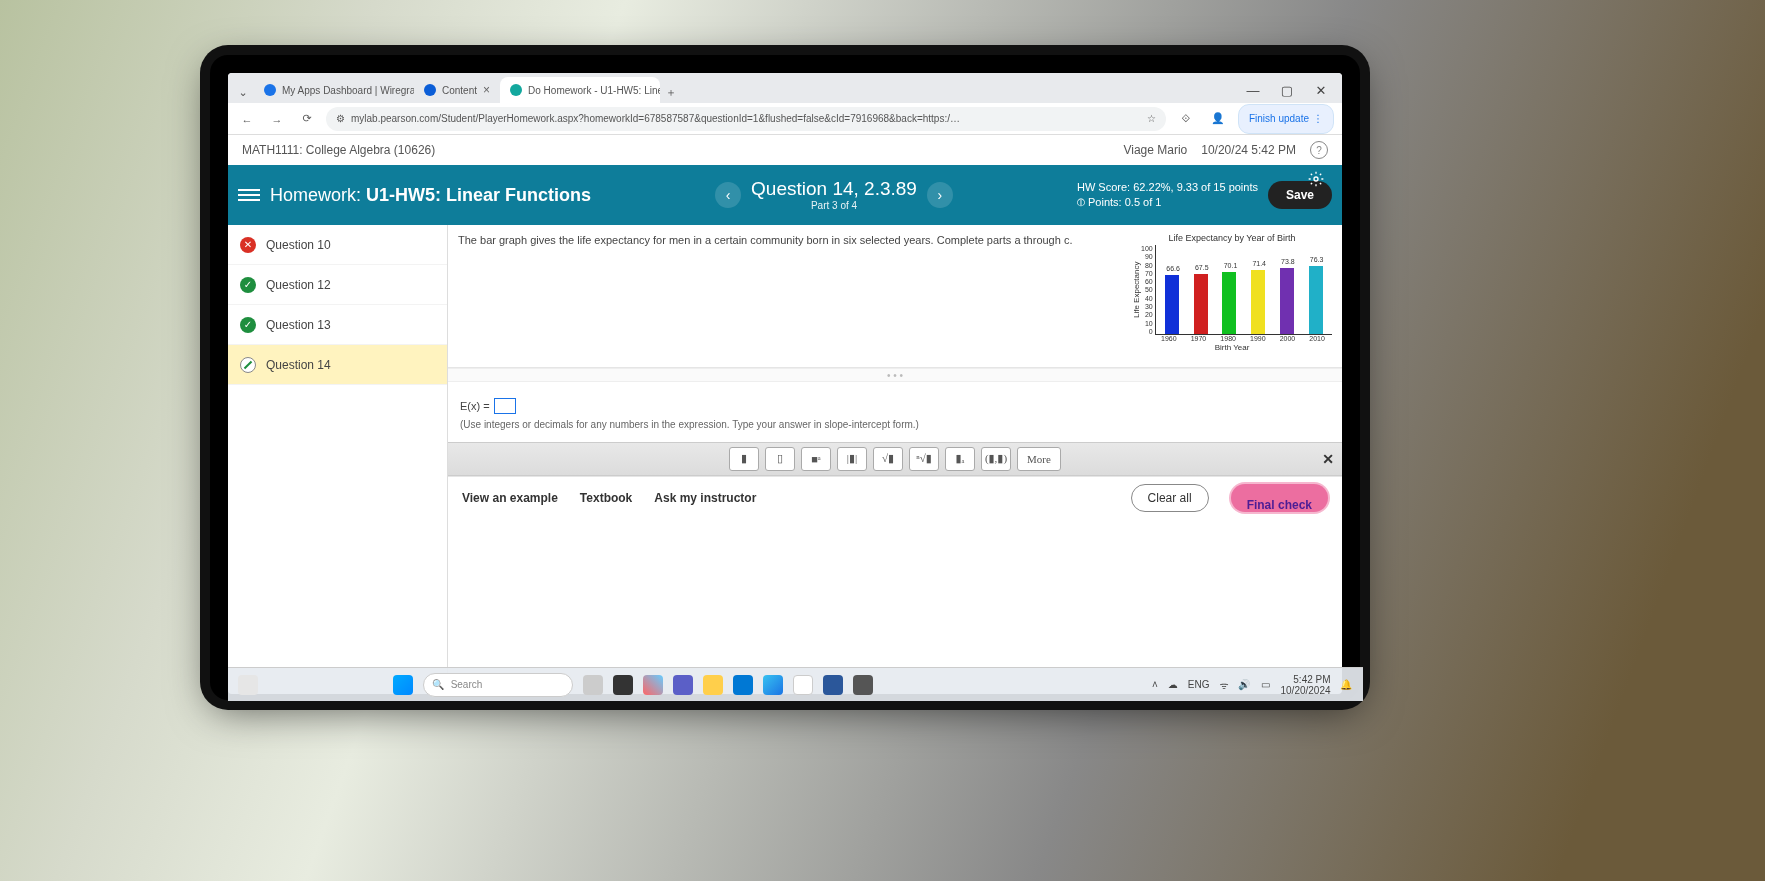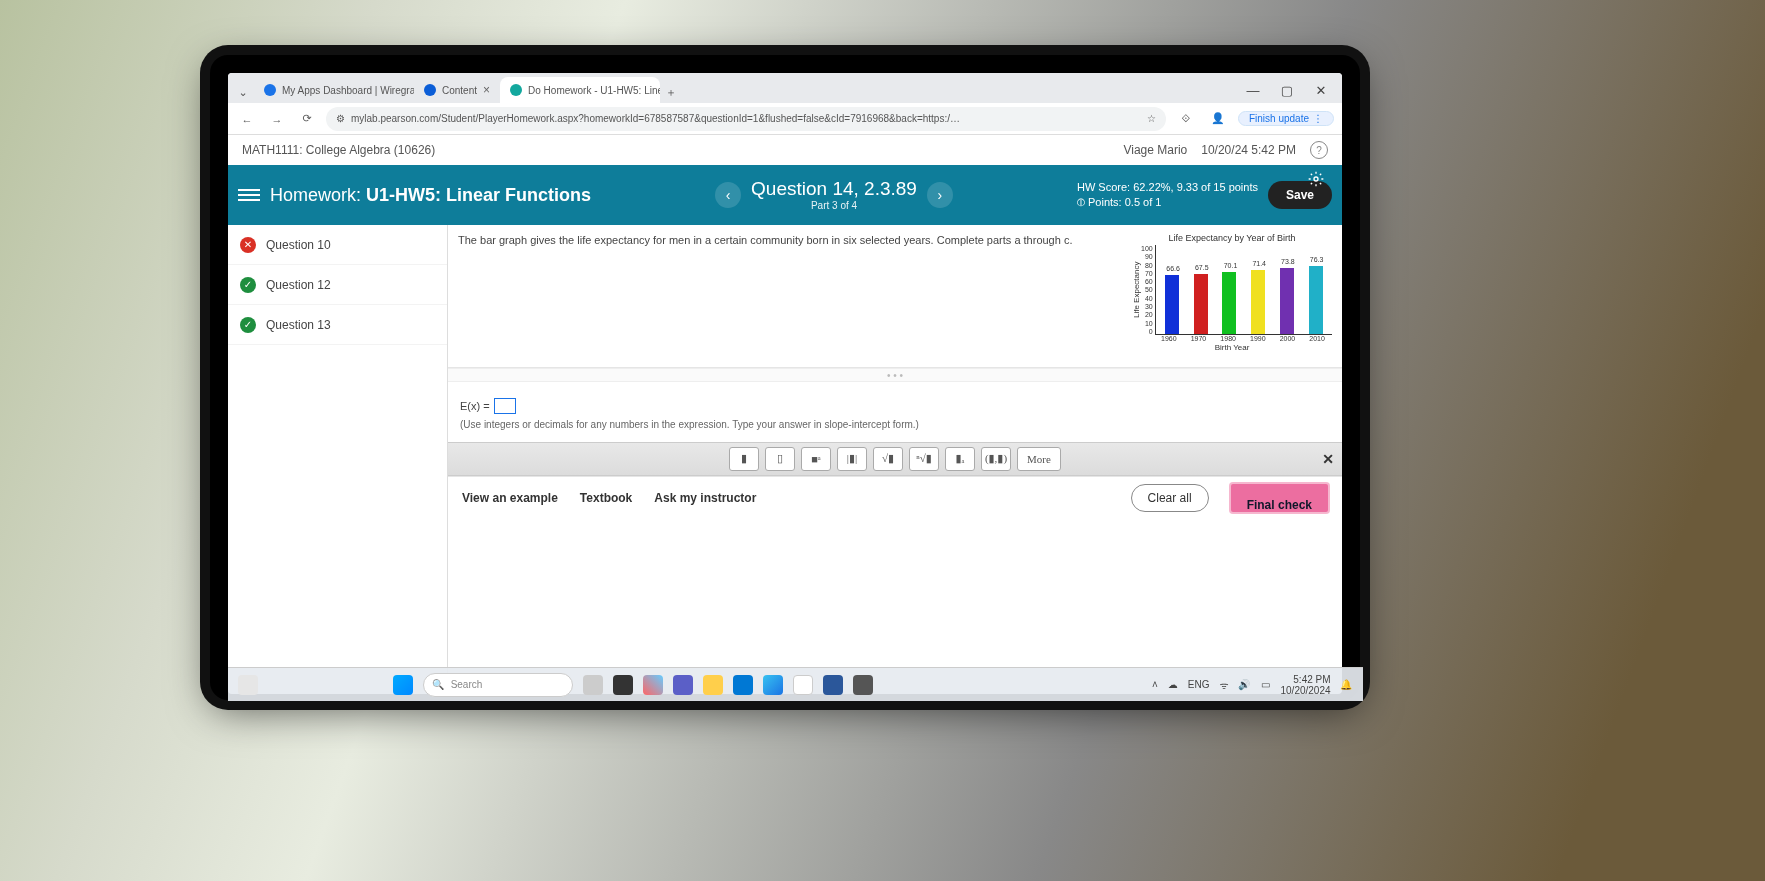--- a/index.html
+++ b/index.html
@@ -11,21 +11,21 @@
   .titlebar { height:30px; background:#e8eaed; display:flex; align-items:flex-end; padding:0 4px; }
   .tab { display:flex; align-items:center; gap:6px; height:26px; padding:0 10px; border-radius:8px 8px 0 0; max-width:160px; font-size:10px; color:#555; white-space:nowrap; overflow:hidden; }
   .tab.active { background:#fff; }
   .tab .fav { width:12px; height:12px; border-radius:50%; flex:none; }
   .tab .closex { margin-left:auto; color:#666; font-size:12px; cursor:pointer; }
   .wincontrols { margin-left:auto; display:flex; }
   .wincontrols div { width:34px; height:26px; display:flex; align-items:center; justify-content:center; color:#444; font-size:13px; }
   .addrrow { height:32px; background:#fff; border-bottom:1px solid #ddd; display:flex; align-items:center; gap:8px; padding:0 8px; }
   .navbtn { width:22px; height:22px; display:flex; align-items:center; justify-content:center; color:#555; border-radius:50%; }
   .addrbar { flex:1; height:24px; background:#f1f3f4; border-radius:12px; display:flex; align-items:center; padding:0 10px; font-size:10px; color:#555; overflow:hidden; white-space:nowrap; }
-  .pill { height:15px; border:1px solid #cfe3f7; background:#e8f0fe; color:#1a73e8; border-radius:11px; padding:0 10px; display:flex; align-items:center; font-size:10px; gap:4px;}
+  .pill { height:30px; border:1px solid #cfe3f7; background:#e8f0fe; color:#1a73e8; border-radius:11px; padding:0 10px; display:flex; align-items:center; font-size:10px; gap:4px;}
   .iconbtn { width:24px; height:24px; display:flex; align-items:center; justify-content:center; color:#555; }
   
   .courserow { height:30px; display:flex; align-items:center; padding:0 14px; color:#555; font-size:12px; gap:14px;}
   .courserow .spacer{flex:1}
   .helpcircle{width:18px;height:18px;border:1.5px solid #888;border-radius:50%;display:flex;align-items:center;justify-content:center;font-size:10px;color:#888}
   .bluehdr { height:60px; background:#0e7d9a; color:#fff; display:flex; align-items:center; padding:0 10px; gap:10px; position:relative;}
   .hamb{width:22px;display:flex;flex-direction:column;gap:3px}
   .hamb span{height:2px;background:#fff}
   .hwlabel{font-size:18px}
   .hwname{font-weight:bold}
@@ -68,21 +68,21 @@
   .ansbox{width:22px;height:16px;border:1.5px solid #1a73e8;background:#fff}
   .hint{font-size:10px;color:#666;margin-top:2px}
   .toolrow{height:34px;background:linear-gradient(#e8e8e8,#dcdcdc);border-top:1px solid #ccc;border-bottom:1px solid #ccc;display:flex;align-items:center;justify-content:center;gap:6px;position:relative}
   .mtool{width:30px;height:24px;background:#fff;border:1px solid #aaa;border-radius:3px;display:flex;align-items:center;justify-content:center;font-size:11px;color:#555;font-family:serif}
   .more{width:44px}
   .closetool{position:absolute;right:8px;font-weight:bold;color:#333;font-size:14px}
   .footer{height:44px;display:flex;align-items:center;padding:0 14px;gap:22px;border-top:1px solid #e5e5e5}
   .footer a{font-size:12px;font-weight:bold;color:#333;text-decoration:none}
   .footer .sp{flex:1}
   .clearbtn{height:28px;border:1.5px solid #888;background:#fff;border-radius:14px;padding:0 16px;font-size:12px;color:#333}
-  .finalbtn{height:28px;border:none;background:#ec6ea0;color:#0f172a;border-radius:2px;padding:14px 16px;font-size:12px;font-weight:bold;box-shadow:0 0 0 2px #f6b7cf}
+  .finalbtn{height:28px;border:none;background:#ec6ea0;color:#4c1d95;border-radius:14px;padding:14px 16px;font-size:12px;font-weight:bold;box-shadow:0 0 0 2px #f6b7cf}
   
   .taskbar{position:absolute;left:228px;right:402px;height:34px;bottom:180px;background:rgba(230,234,240,.92);border-top:1px solid #ccc;display:flex;align-items:center;padding:0 10px;gap:10px;font-size:10px;color:#444}
   .tb-search{width:150px;height:24px;background:#fff;border:1px solid #ccc;border-radius:12px;display:flex;align-items:center;padding:0 8px;gap:6px;color:#888}
   .tb-ico{width:20px;height:20px;border-radius:4px}
   .tb-right{margin-left:auto;display:flex;align-items:center;gap:10px}
   .tb-clock{text-align:right;line-height:1.1}
 </style>
 </head>
 <body>
 
@@ -177,20 +177,24 @@
               <span class="stat wrong">✕</span>
               <span>Question 10</span>
             </div>
             <div class="qitem">
               <span class="stat correct">✓</span>
               <span>Question 12</span>
             </div>
             <div class="qitem">
               <span class="stat correct">✓</span>
               <span>Question 13</span>
+            </div>
+            <div class="qitem current">
+              <span class="stat partial"></span>
+              <span>Question 14</span>
             </div>
           </div>
       </div>
 
       <div class="content">
         <div class="qtop">
           <div class="qtext">The bar graph gives the life expectancy for men in a certain community born in six selected years. Complete parts a through c.</div>
           <div class="chartbox">
             <div class="chart-title">Life Expectancy by Year of Birth</div>
             <div class="chart-area">

